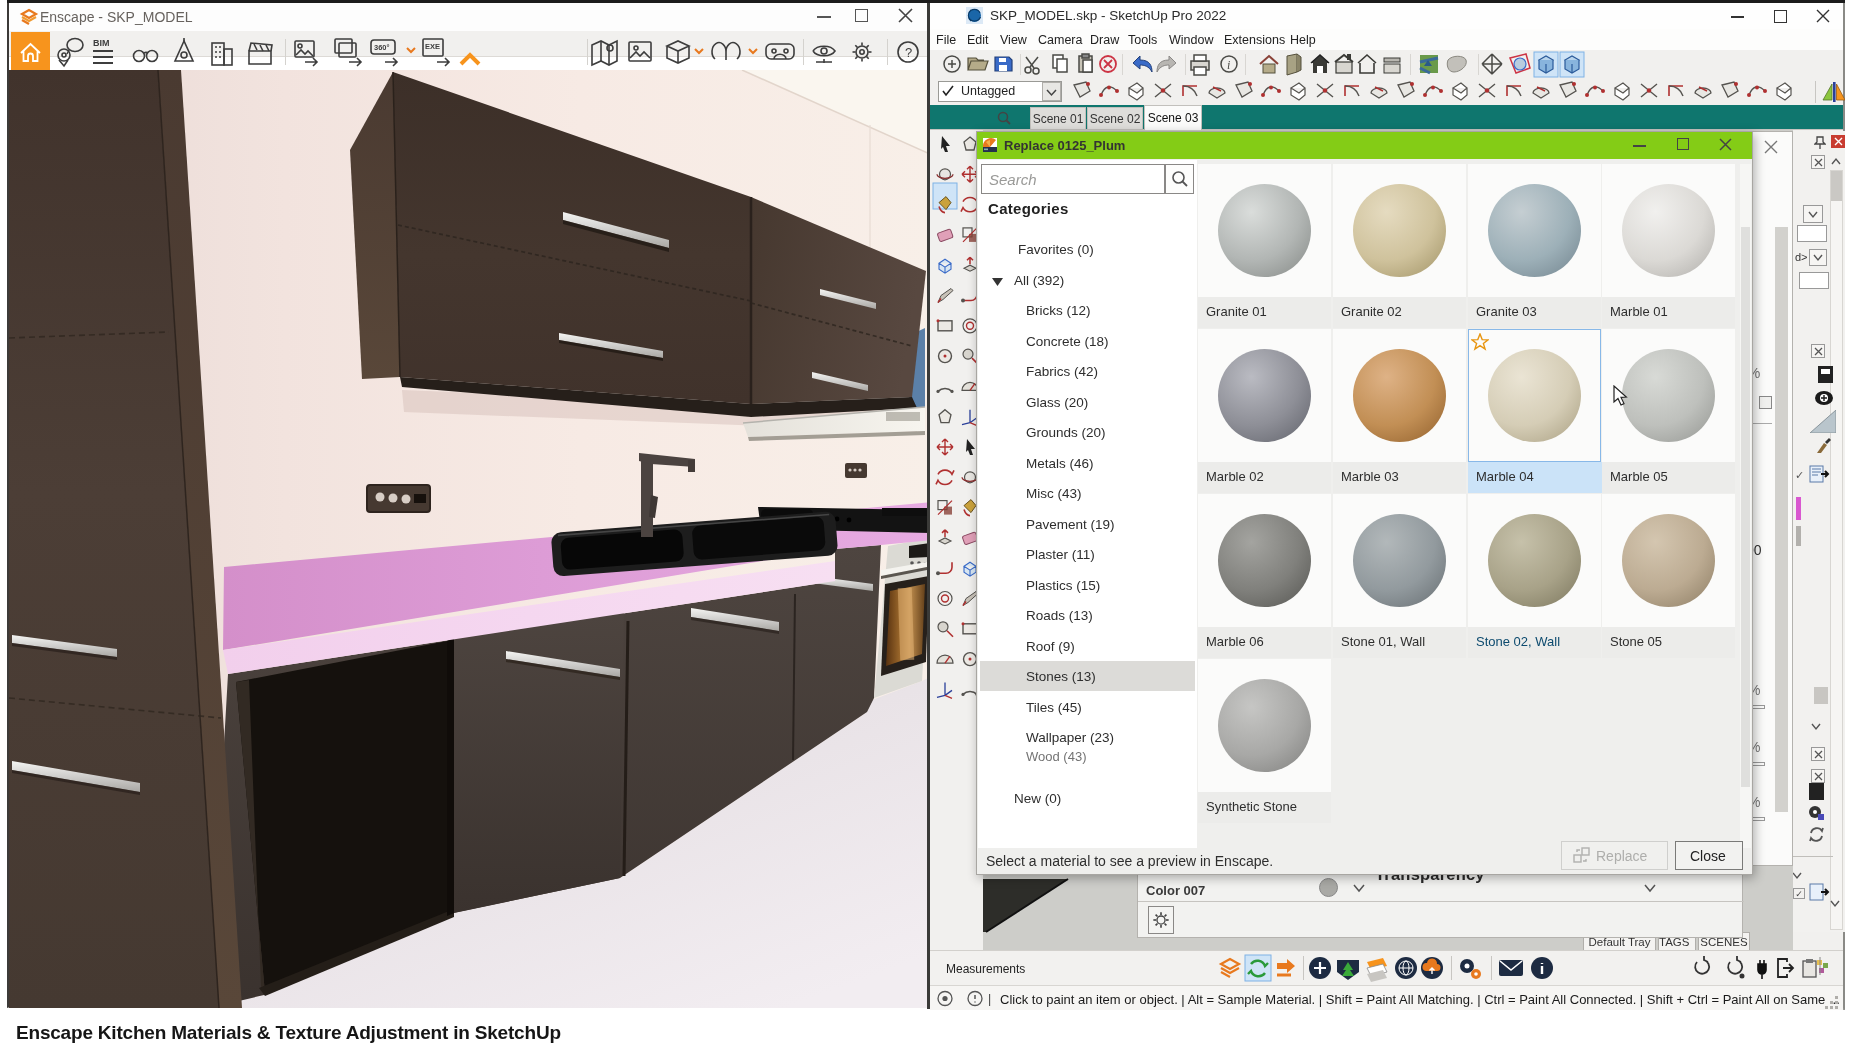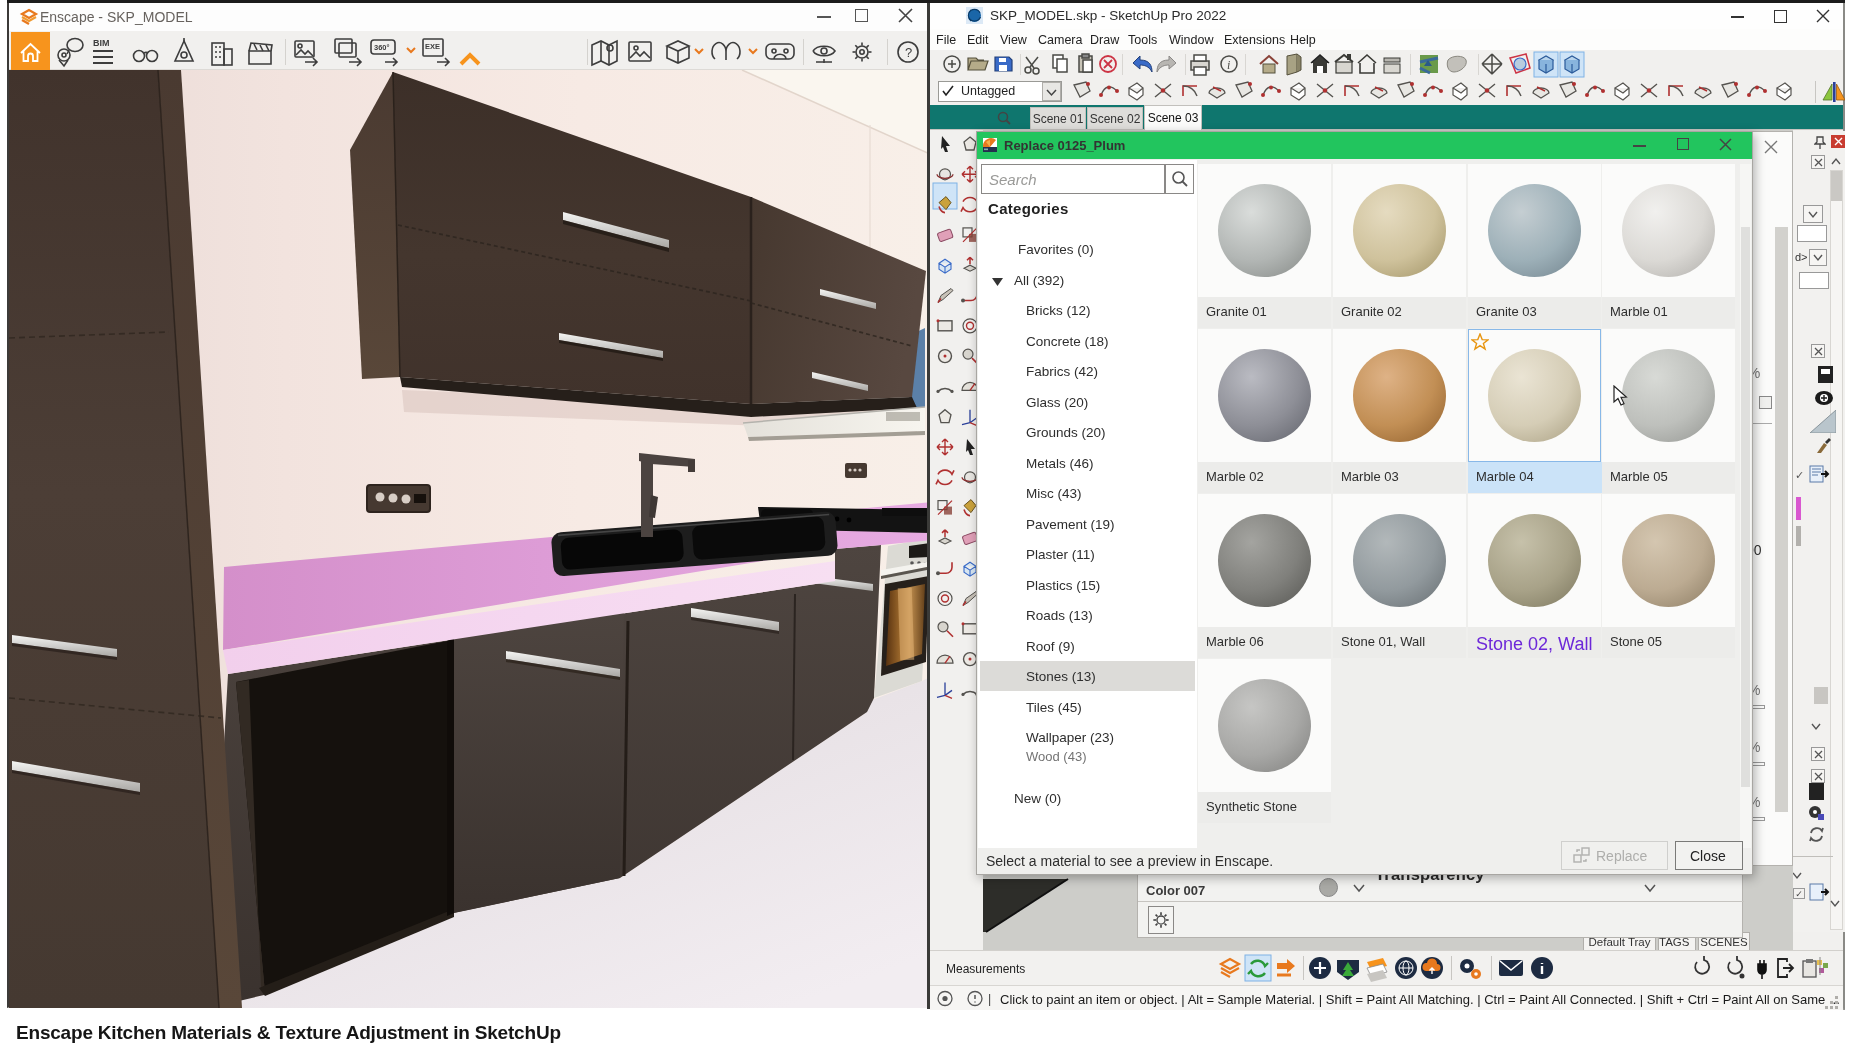--- a/index.html
+++ b/index.html
@@ -16,21 +16,21 @@
         <path d="M3 10 L10 14 L17 10" fill="none" stroke="#f09a30" stroke-width="2.2"></path>
         <path d="M3 13 L10 17" fill="none" stroke="#e8791e" stroke-width="2.2"></path>
       </svg>
 <div class="a" style="left:31px;top:6px;font-size:14px;color:#67625e">Enscape - SKP_MODEL</div>
 <div class="a" style="left:808px;top:13px;width:14px;height:2px;background:#555"></div>
 <div class="a" style="left:846px;top:6px;width:13px;height:13px;border:1.5px solid #555"></div>
 <svg class="a" style="left:889px;top:5px" width="15" height="15" viewBox="0 0 15 15">
         <path d="M1 1 L14 14 M14 1 L1 14" stroke="#444" stroke-width="1.6"></path>
       </svg>
 </div>
-<div class="a" style="left:0;top:28px;width:100%;height:39px;background:#f1f0ee;border-bottom:1px solid #dddad6">
+<div class="a" style="left:0;top:28px;width:100%;height:26px;background:#f1f0ee;border-bottom:1px solid #dddad6">
 <div class="a" style="left:2px;top:1px;width:39px;height:38px;background:#f7941d"></div>
 <svg class="a" style="left:2px;top:1px" width="39" height="40" viewBox="0 0 39 40">
         <path d="M10 21 L19.5 12 L29 21 M12.5 19 V29 H17 V24 a2.5 2.5 0 0 1 5 0 V29 H26.5 V19" fill="none" stroke="#fff" stroke-width="1.8"></path>
       </svg>
 <svg class="a" style="left:0;top:0" width="923" height="41" viewBox="0 0 923 41">
         <g fill="none" stroke="#3d3d3d" stroke-width="1.6">
           <circle cx="55" cy="24" r="6"></circle>
           <circle cx="55" cy="24" r="2"></circle>
           <path d="M50 29 L55 35 L59 29"></path>
           <ellipse cx="66" cy="14" rx="8" ry="6.5"></ellipse>
@@ -738,21 +738,21 @@
         <path d="M10.0 15.5 L10.0 18.5"></path>
         <path d="M6.1 13.9 L4.0 16.0"></path>
         <path d="M4.5 10.0 L1.5 10.0"></path>
         <path d="M6.1 6.1 L4.0 4.0"></path>
         <path d="M10.0 4.5 L10.0 1.5"></path>
         <path d="M13.9 6.1 L16.0 4.0"></path>
       </g>
     </svg>
   </div>
 <div class="a" style="left:976px;top:131px;width:777px;height:744px;background:#efefed;border:1px solid #a8a6a2;box-shadow:2px 3px 10px rgba(0,0,0,0.3)">
-    <div class="a" style="left:0;top:0;width:100%;height:27px;background:#22c55e">
+    <div class="a" style="left:0;top:0;width:100%;height:27px;background:#84cc16">
       <svg class="a" style="left:6px;top:6px" width="14" height="14" viewBox="0 0 14 14">
         <rect x="0" y="0" width="14" height="14" fill="#fff"></rect>
         <path d="M0 9 A8 8 0 0 1 13 2 L7 9 Z" fill="#e8791e"></path>
         <path d="M3 4 A7 7 0 0 1 7 2 L7 9 Z" fill="#f4b04a"></path>
         <rect x="0" y="9" width="14" height="5" fill="#24304e"></rect>
         <rect x="1" y="10.5" width="4" height="1.6" fill="#8aa"></rect>
       </svg>
       <div class="a" style="left:27px;top:6px;font-size:13px;font-weight:bold;color:#333">Replace 0125_Plum</div>
       <div class="a" style="left:656px;top:13px;width:13px;height:1.6px;background:#444"></div>
       <div class="a" style="left:700px;top:6px;width:12px;height:12px;border:1.4px solid #444"></div>
@@ -817,21 +817,21 @@
     <div class="a" style="left:645px;top:217px;width:93px;height:93px;border-radius:50%;background:radial-gradient(circle at 36% 30%, #d8dad6, #bec0bc 55%, #969894 96%)"></div>
     <div class="a" style="left:625px;top:330px;width:133px;height:31px;background:#ececea;font-size:13px;color:#2e2e2e;padding:7px 0 0 8px">Marble 05</div>
     <div class="a" style="left:221px;top:362px;width:133px;height:133px;background:#fbfbfa;"></div>
     <div class="a" style="left:241px;top:382px;width:93px;height:93px;border-radius:50%;background:radial-gradient(circle at 36% 30%, #a4a4a0, #80807c 55%, #585854 96%)"></div>
     <div class="a" style="left:221px;top:495px;width:133px;height:31px;background:#ececea;font-size:13px;color:#2e2e2e;padding:7px 0 0 8px">Marble 06</div>
     <div class="a" style="left:356px;top:362px;width:133px;height:133px;background:#fbfbfa;"></div>
     <div class="a" style="left:376px;top:382px;width:93px;height:93px;border-radius:50%;background:radial-gradient(circle at 36% 30%, #b2b8ba, #929a9e 55%, #697074 96%)"></div>
     <div class="a" style="left:356px;top:495px;width:133px;height:31px;background:#ececea;font-size:13px;color:#2e2e2e;padding:7px 0 0 8px">Stone 01, Wall</div>
     <div class="a" style="left:491px;top:362px;width:133px;height:133px;background:#fbfbfa;"></div>
     <div class="a" style="left:511px;top:382px;width:93px;height:93px;border-radius:50%;background:radial-gradient(circle at 36% 30%, #c6c1aa, #a8a288 55%, #7e7960 96%)"></div>
-    <div class="a" style="left:491px;top:495px;width:133px;height:31px;background:#ececea;font-size:18px;color:#6d28d9;padding:7px 0 0 8px">Stone 02, Wall</div>
+    <div class="a" style="left:491px;top:495px;width:133px;height:31px;background:#ececea;font-size:13px;color:#0c4a6e;padding:7px 0 0 8px">Stone 02, Wall</div>
     <div class="a" style="left:625px;top:362px;width:133px;height:133px;background:#fbfbfa;"></div>
     <div class="a" style="left:645px;top:382px;width:93px;height:93px;border-radius:50%;background:radial-gradient(circle at 36% 30%, #d4c6b0, #bcab92 55%, #8f7f66 96%)"></div>
     <div class="a" style="left:625px;top:495px;width:133px;height:31px;background:#ececea;font-size:13px;color:#2e2e2e;padding:7px 0 0 8px">Stone 05</div>
     <div class="a" style="left:221px;top:527px;width:133px;height:133px;background:#fbfbfa;"></div>
     <div class="a" style="left:241px;top:547px;width:93px;height:93px;border-radius:50%;background:radial-gradient(circle at 36% 30%, #c6c6c4, #a8a8a6 55%, #828280 96%)"></div>
     <div class="a" style="left:221px;top:660px;width:133px;height:31px;background:#ececea;font-size:13px;color:#2e2e2e;padding:7px 0 0 8px">Synthetic Stone</div>
     <svg class="a" style="left:494px;top:201px" width="18" height="18" viewBox="0 0 18 18">
       <path d="M9 1 L11.2 6.6 L17 6.8 L12.4 10.4 L14.1 16 L9 12.7 L3.9 16 L5.6 10.4 L1 6.8 L6.8 6.6 Z" fill="none" stroke="#e8950f" stroke-width="1.4"></path>
     </svg>
     <div class="a" style="left:763px;top:32px;width:11px;height:684px;background:#f6f6f4"></div>

